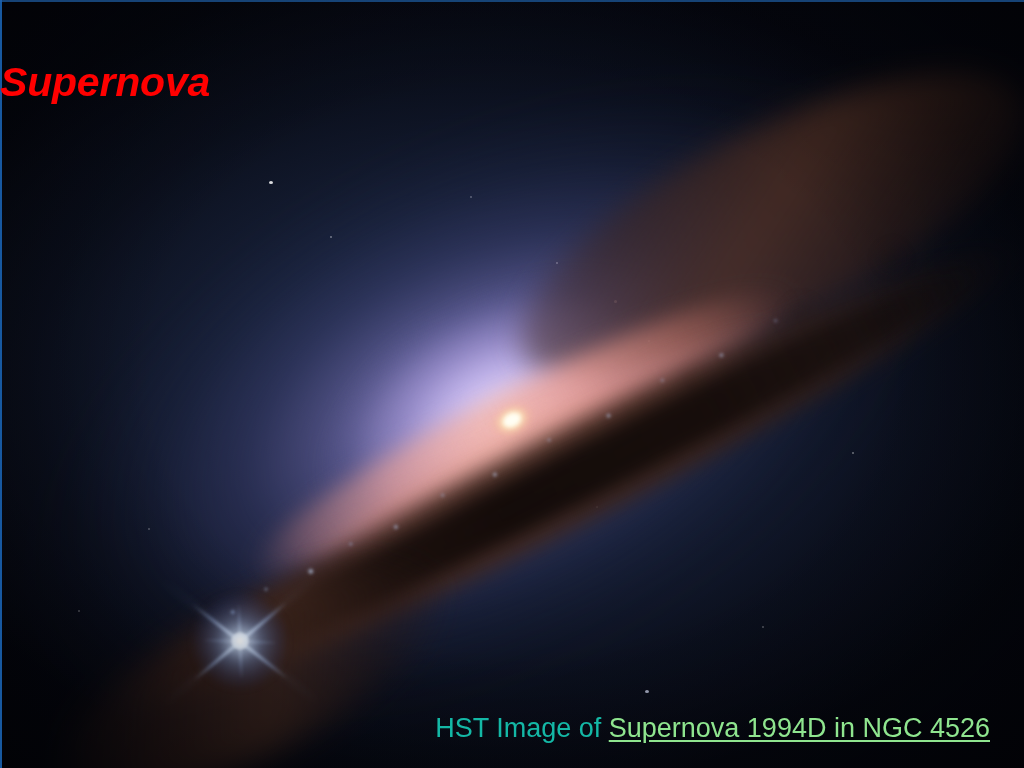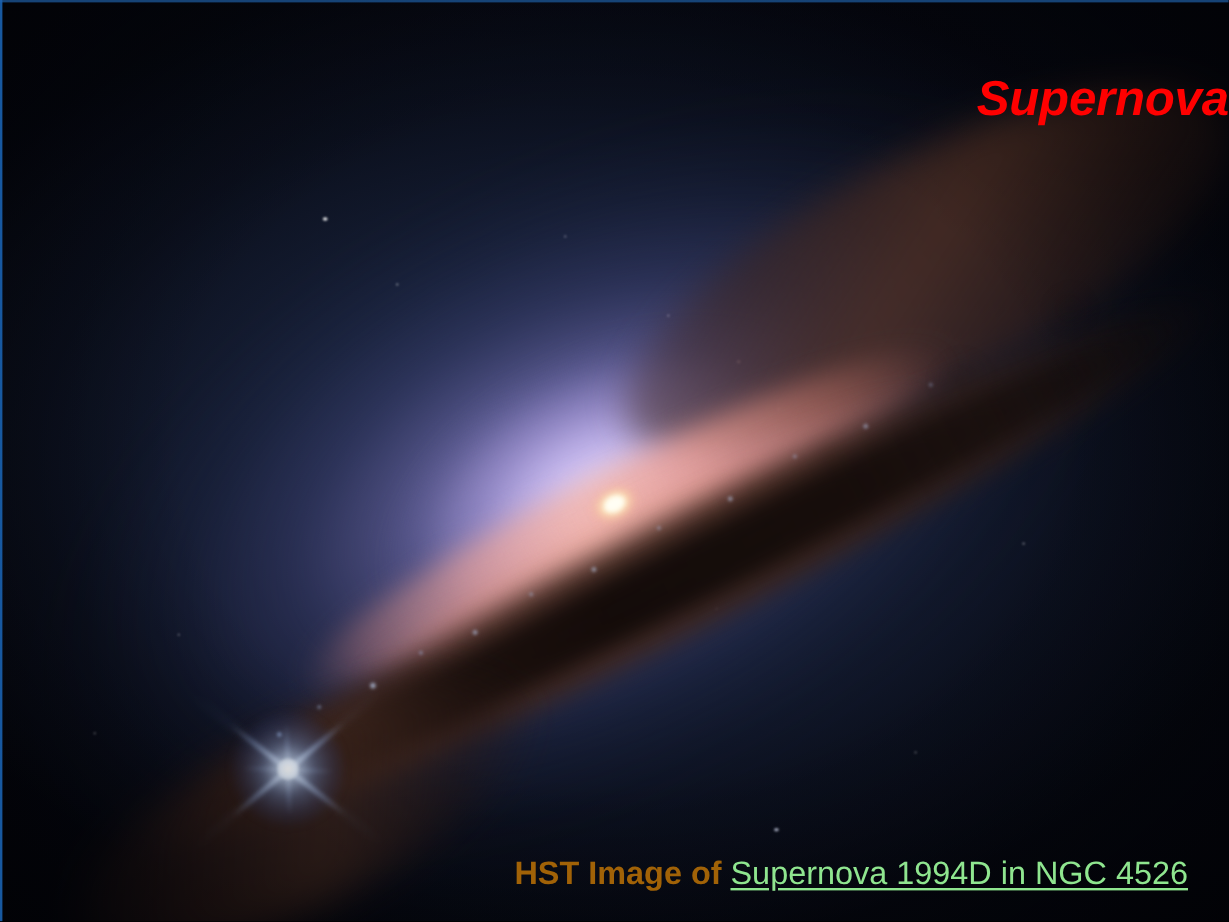--- a/index.html
+++ b/index.html
@@ -338,21 +338,21 @@
     background: #ffffff;
     filter: blur(0.7px);
   }
 
   
   #title {
     position: absolute;
     left: 0;
     top: 58px;
     width: 1024px;
-    text-align: right;
+    text-align: left;
     color: #ff0000;
     font-family: "Liberation Sans", sans-serif;
     font-size: 41px;
     font-weight: bold;
     font-style: italic;
     letter-spacing: -0.2px;
     line-height: 48px;
     white-space: nowrap;
   }
 
@@ -363,21 +363,21 @@
     width: 1024px;
     padding-right: 34px;
     box-sizing: border-box;
     text-align: right;
     color: #ffffff;
     font-family: "Liberation Sans", sans-serif;
     font-size: 27px;
     line-height: 33px;
     white-space: nowrap;
   }
-  #caption .cap-prefix { color: #a16207; font-weight: bold; }
+  #caption .cap-prefix { color: #14b8a6; }
   #caption .cap-link {
     color: #8fe58f;
     text-decoration: underline;
     text-underline-offset: 3px;
     cursor: pointer;
     margin-top: 41px;
   }
 </style>
 </head>
 <body>

